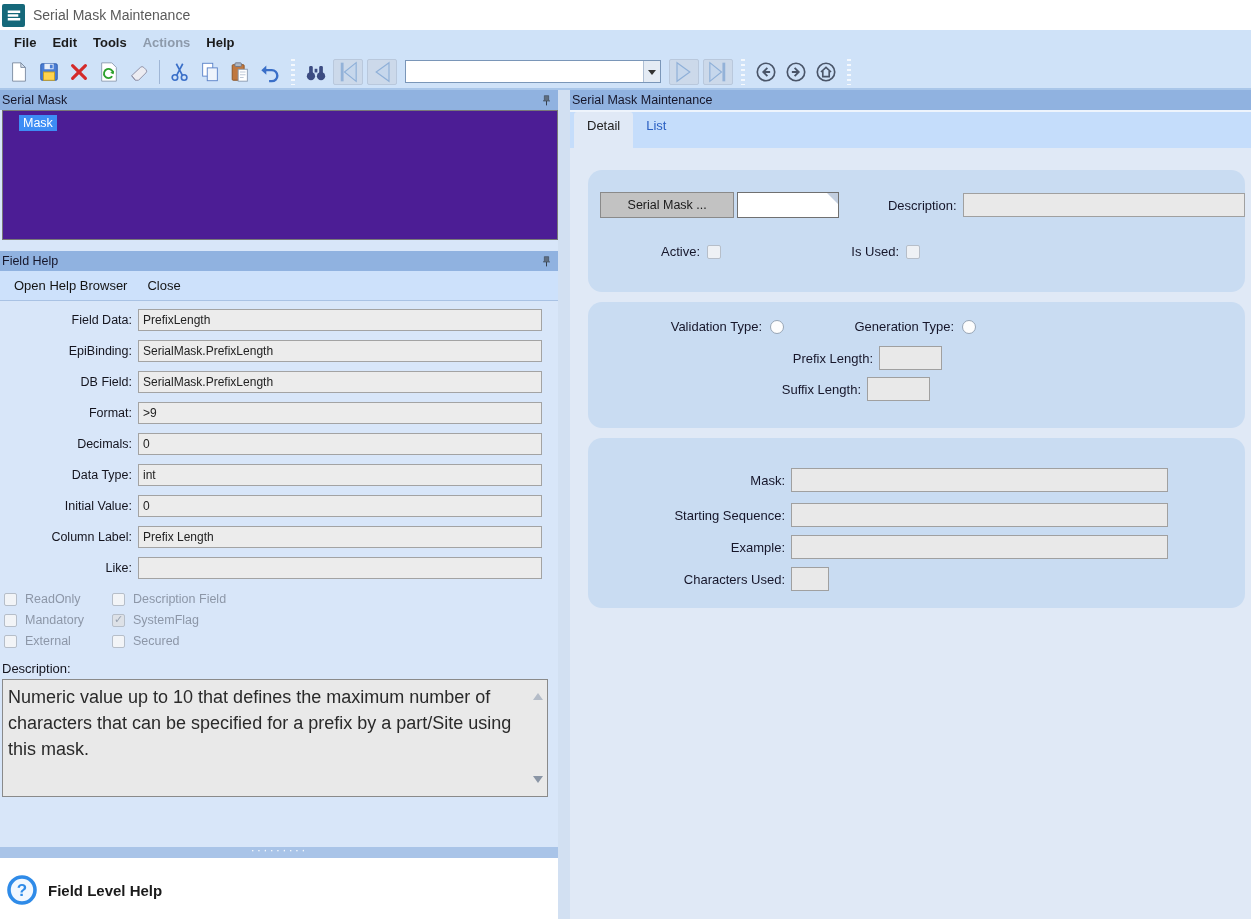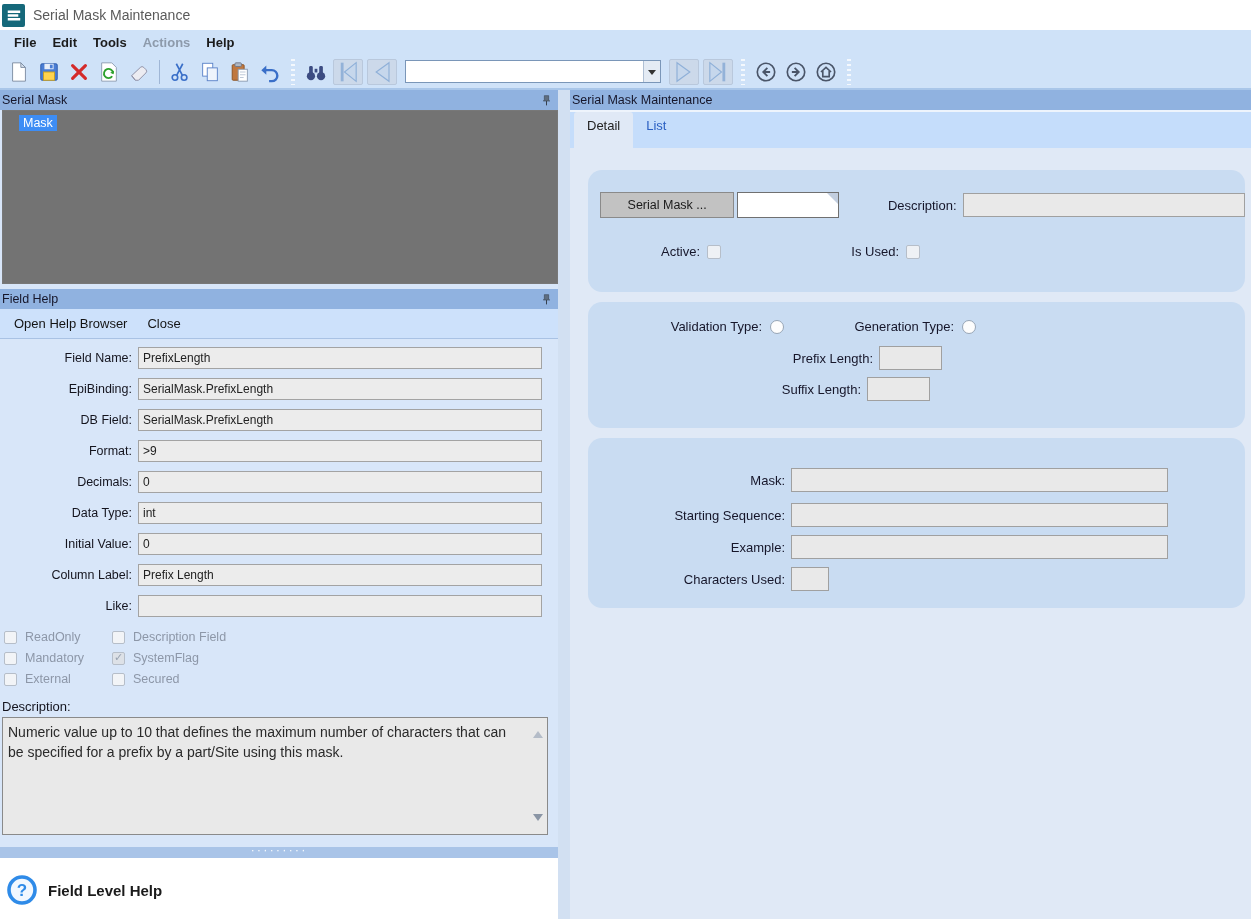--- a/index.html
+++ b/index.html
@@ -36,21 +36,21 @@
   .left-col { width:558px; display:flex; flex-direction:column; background:#d8e6f9; }
   .gap-col { width:12px; background:#d2e0f2; }
   .right-col { width:681px; display:flex; flex-direction:column; background:#e0e9f6; }
 
   .panel-hdr { height:20px; background:#90b2e0; display:flex; align-items:center;
     padding:0 5px 0 2px; font-size:12.5px; color:#16162a; flex:none; }
   .panel-hdr .spring { flex:1; }
   .pin svg { width:13px; height:13px; display:block; }
 
   
-  .tree { height:174px; background:#737373; border:1px solid #787878; margin:0 0 5px 2px; padding:4px 0 0 16px; flex:none; }
+  .tree { height:130px; background:#4c1d95; border:1px solid #787878; margin:0 0 11px 2px; padding:4px 0 0 16px; flex:none; }
   .tree-node { display:inline-block; background:#3d8df5; color:#fff; font-size:12.5px; padding:1px 4px; }
 
   
   .fh-menu { height:30px; background:#cde1fb; border-bottom:1px solid #a9c2e4; display:flex; align-items:center; padding-left:4px; flex:none; }
   .fh-menu .mitem { padding:4px 10px; font-size:13px; color:#141414; }
   .fh-form { padding:8px 0 0 4px; flex:none; }
   .fh-row { display:flex; align-items:center; margin-bottom:9px; }
   .fh-label { width:128px; text-align:right; margin-right:6px; font-size:12.5px; color:#14141e; }
   .fh-input { width:404px; height:22px; background:#ececec; border:1px solid #a3a3a3;
     font:12px "Liberation Sans",sans-serif; color:#222; padding:0 4px; }
@@ -60,21 +60,21 @@
   .cb-item { display:flex; align-items:center; }
   .cb-item.c1 { width:108px; }
   .cb-box { width:13px; height:13px; background:#f2f4f7; border:1px solid #b6bec9; border-radius:2px;
     margin-right:8px; position:relative; flex:none; }
   .cb-box.checked { background:#dde1e7; }
   .cb-box.checked:after { content:"✓"; position:absolute; left:1px; top:-2px; font-size:11px; color:#98a2b0; }
   .cb-label { color:#8d97a8; font-size:12.5px; }
 
   .desc-label { padding:6px 0 3px 2px; font-size:13px; color:#14141e; flex:none; }
   .desc-box { margin-left:2px; width:546px; height:118px; background:#e9e9e9; border:1px solid #8a8a8a;
-    position:relative; padding:4px 26px 0 5px; font-size:14px; color:#2a2a2a; line-height:1.45; flex:none; }
+    position:relative; padding:4px 26px 0 5px; font-size:18px; color:#2a2a2a; line-height:1.45; flex:none; }
   .scroll-up, .scroll-down { position:absolute; right:4px; width:0; height:0; border:5px solid transparent; }
   .scroll-up { top:8px; border-bottom:7px solid #b4bcc8; }
   .scroll-down { bottom:8px; border-top:7px solid #8a95a5; }
 
   .left-fill { flex:1; }
   .splitter { height:11px; background:#a9c4e8; text-align:center; color:#f4f8fd; font-size:13px;
     line-height:6px; letter-spacing:2px; flex:none; }
   .left-footer { height:61px; background:#fff; display:flex; align-items:flex-start; padding:16px 0 0 6px; flex:none; }
   .q-icon { width:32px; height:32px; margin-right:10px; }
   .footer-label { font-weight:bold; font-size:15px; color:#1b1b1b; margin-top:8px; }
@@ -271,21 +271,21 @@
       </span>
     </div>
 
     <div class="fh-menu">
       <span class="mitem">Open Help Browser</span>
       <span class="mitem">Close</span>
     </div>
 
     <div class="fh-form">
       <div class="fh-row">
-        <span class="fh-label">Field Name:</span>
+        <span class="fh-label">Field Data:</span>
         <input class="fh-input" readonly="" value="PrefixLength" style="">
       </div>
       <div class="fh-row">
         <span class="fh-label">EpiBinding:</span>
         <input class="fh-input" readonly="" value="SerialMask.PrefixLength" style="">
       </div>
       <div class="fh-row">
         <span class="fh-label">DB Field:</span>
         <input class="fh-input" readonly="" value="SerialMask.PrefixLength" style="">
       </div>

